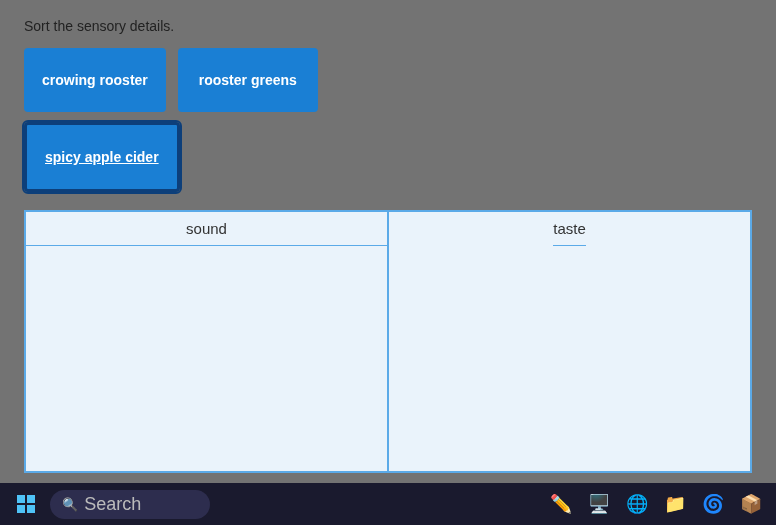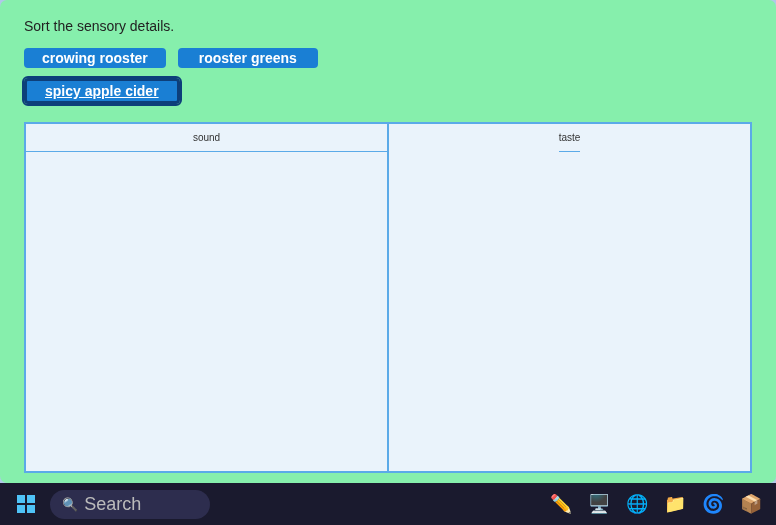--- a/index.html
+++ b/index.html
@@ -9,25 +9,24 @@
       height: 525px;
       background: #b0c8e8;
       font-family: Arial, sans-serif;
       overflow: hidden;
       display: flex;
       flex-direction: column;
     }
 
     .main-content {
       flex: 1;
-      background: #86efac;
+      background: #737373;
       padding: 18px 24px 10px 24px;
       display: flex;
       flex-direction: column;
-      border-radius: 7px;
     }
 
     .instruction {
       font-size: 14px;
       color: #222;
       margin-bottom: 14px;
     }
 
     .buttons-area {
       display: flex;
@@ -39,21 +38,21 @@
     .buttons-row {
       display: flex;
       gap: 12px;
     }
 
     .item-btn {
       background: #1a7fd4;
       color: #fff;
       border: none;
       border-radius: 4px;
-      padding: 2px 18px;
+      padding: 24px 18px;
       font-size: 14px;
       font-weight: 600;
       cursor: pointer;
       min-width: 140px;
       text-align: center;
     }
 
     .item-btn.selected {
       background: #1a7fd4;
       border: 3px solid #0d3f7a;
@@ -80,21 +79,21 @@
     }
 
     .drop-column:last-child {
       border-left: 1px solid #5baae8;
       align-items: center;
     }
 
     .drop-column-header {
       text-align: center;
       padding: 8px 0;
-      font-size: 10px;
+      font-size: 15px;
       color: #333;
       border-bottom: 1px solid #5baae8;
       background: #eaf3fb;
     }
 
     .drop-column-body {
       flex: 1;
     }
 
     

